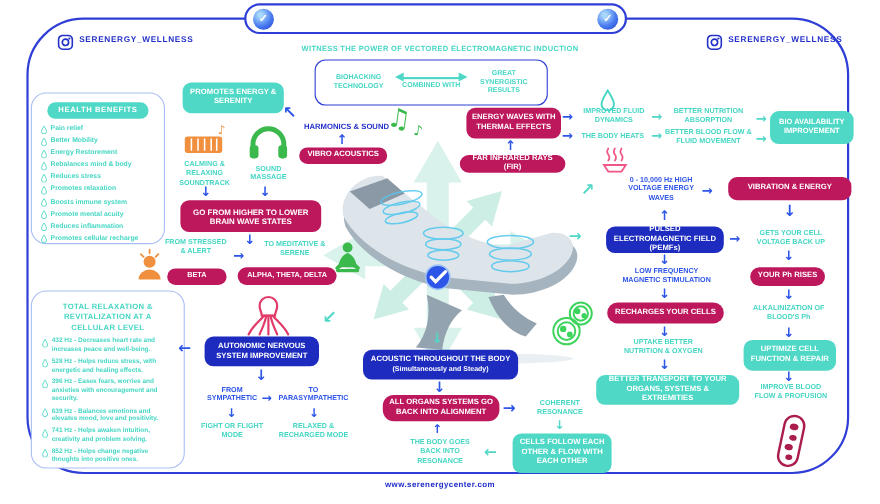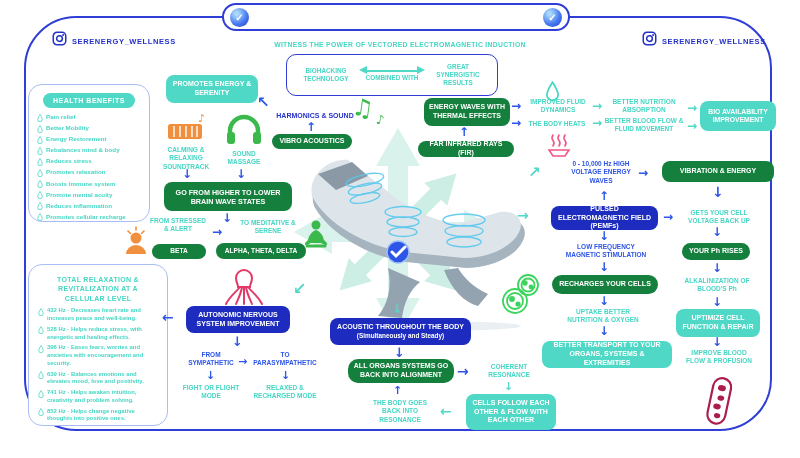--- a/index.html
+++ b/index.html
@@ -10,31 +10,31 @@
   .frame{position:absolute;left:24px;top:16px;width:748px;height:415px;border:2px solid #2f3ed6;
          border-radius:52px;box-sizing:border-box;background:#fff}
   
   .title-pill{position:absolute;left:222px;top:3px;width:348px;height:28px;background:#fff;
               border:2px solid #2f3ed6;border-radius:16px;display:flex;align-items:center;
               justify-content:space-between;padding:0 6px;box-sizing:border-box;z-index:6}
   .title-text{font-size:13px;font-weight:bold;letter-spacing:2.5px;color:#1f2cc7;white-space:nowrap}
   .logo{width:19px;height:19px;border-radius:50%;flex-shrink:0;
         background:radial-gradient(circle at 35% 30%,#a8d8fa 10%,#4a7cf0 55%,#1f3ed0 100%);
         display:flex;align-items:center;justify-content:center;color:#fff;font-weight:bold;font-size:10px}
-  .ig{position:absolute;display:flex;align-items:flex-end;gap:5px;z-index:6}
+  .ig{position:absolute;display:flex;align-items:flex-start;gap:5px;z-index:6}
   .ig-text{font-size:7.5px;font-weight:bold;color:#2431c9;letter-spacing:.6px}
   
   .lbl{position:absolute;font-weight:bold;text-align:center;line-height:1.3;font-size:6.5px;z-index:4}
   .t-teal{color:#45d6c4}
   .t-blue{color:#2d55e8}
   .t-navy{color:#2431c9}
   .box{position:absolute;display:flex;flex-direction:column;align-items:center;justify-content:center;
        text-align:center;font-weight:bold;color:#fff;border-radius:8px;line-height:1.25;
        padding:2px 4px;box-sizing:border-box;font-size:6.6px;z-index:4}
-  .bg-blue{background:#15803d}
+  .bg-blue{background:#be185d}
   .bg-navy{background:#1d2cbe}
   .bg-teal{background:#4fd8c6}
   
   .panel{position:absolute;border:1.5px solid #a9bdf4;border-radius:14px;background:#fff;
          box-sizing:border-box;z-index:4}
   .hb-header{background:#4fd8c6;color:#fff;font-weight:bold;font-size:7px;letter-spacing:.5px;
              border-radius:10px;padding:4px 10px;width:fit-content;margin:8px auto 5px}
   .hb-item{display:flex;align-items:flex-start;gap:3px;margin:2.6px 8px;font-size:6.2px;
            font-weight:bold;color:#45d6c4;text-align:left;line-height:1.25}
   .fq-item{display:flex;align-items:flex-start;gap:3px;margin:3.2px 9px;font-size:5.9px;
@@ -419,13 +419,14 @@
   <span class="ar b ar-d" style="left:394px;top:346px;font-size:13px"></span>
   <div class="box bg-blue" style="left:348px;top:359px;width:106px;height:24px;font-size:7px;border-radius:10px">ALL ORGANS SYSTEMS GO BACK INTO ALIGNMENT</div>
   <span class="ar b ar-r" style="left:457px;top:364px;font-size:14px"></span>
   <div class="lbl t-teal" style="left:482px;top:363px;width:54px">COHERENT RESONANCE</div>
   <span class="ar t ar-d" style="left:504px;top:381px;font-size:11px"></span>
   <span class="ar b ar-u" style="left:393px;top:385px;font-size:11px"></span>
   <div class="lbl t-teal" style="left:366px;top:399px;width:68px">THE BODY GOES BACK INTO RESONANCE</div>
   <span class="ar t ar-l" style="left:440px;top:404px;font-size:14px"></span>
   <div class="box bg-teal" style="left:466px;top:394px;width:90px;height:36px;font-size:7px">CELLS FOLLOW EACH OTHER &amp; FLOW WITH EACH OTHER</div>
 
+  <div class="website">www.serenergycenter.com</div>
 </div>
 
 </body></html>

